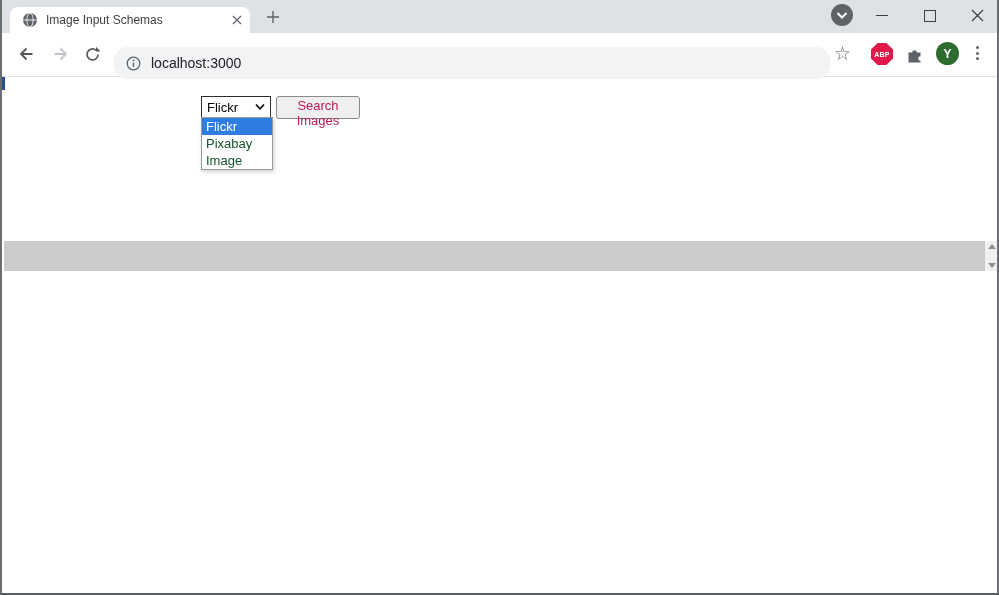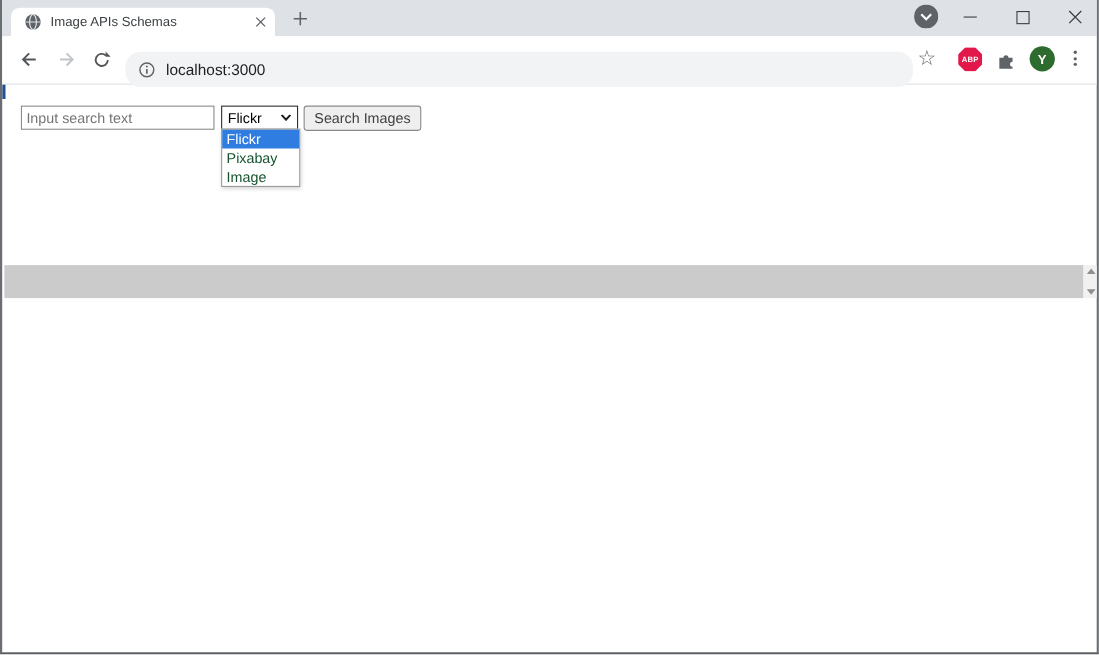--- a/index.html
+++ b/index.html
@@ -52,23 +52,23 @@
     border:1px solid #8b8b8b; font-family:"Liberation Sans",sans-serif; font-size:13px; padding:1px 4px; color:#000;
   }
   .search-input::placeholder { color:#757575; opacity:1; }
   .select {
     position:absolute; left:199px; top:96px; width:70px; height:22px; box-sizing:border-box;
     border:1px solid #2e2e2e; background:#fff; display:flex; align-items:center;
     padding:0 5px; font-size:13px; color:#000; cursor:default;
   }
   .select .sel-label { flex:1; }
   .search-btn {
-    position:absolute; left:274px; top:96px; width:107px; height:23px; box-sizing:border-box;
+    position:absolute; left:274px; top:96px; width:84px; height:23px; box-sizing:border-box;
     background:#efefef; border:1px solid #8a8a8a; border-radius:3px;
-    font-family:"Liberation Sans",sans-serif; font-size:13px; color:#404040;
+    font-family:"Liberation Sans",sans-serif; font-size:13px; color:#be185d;
   }
   .dropdown {
     position:absolute; left:199px; top:117px; width:70px; background:#fff;
     border:1px solid #9a9a9a; box-shadow:1px 2px 4px rgba(0,0,0,.18); z-index:5;
   }
   .dd-item { height:17px; line-height:17px; padding-left:4px; font-size:13px; color:#14532d; cursor:default; }
   .dd-item.selected { background:#2f7de1; color:#fff; }
   .gray-strip { position:absolute; left:2px; top:241px; width:981px; height:30px; background:#cbcbcb; }
   .mini-scrollbar {
     position:absolute; left:983px; top:241px; width:14px; height:30px; background:#f1f1f1;
@@ -84,21 +84,21 @@
 
   <div class="tabbar">
     <div class="tab">
       <span class="icon-btn">
         <svg width="16" height="16" viewBox="0 0 16 16">
             <circle cx="8" cy="8" r="7" fill="#5f6368"></circle>
             <ellipse cx="8" cy="8" rx="3.1" ry="6.9" fill="none" stroke="#dee1e6" stroke-width="1.1"></ellipse>
             <line x1="1.2" y1="8" x2="14.8" y2="8" stroke="#dee1e6" stroke-width="1.1"></line>
           </svg>
       </span>
-      <span class="tab-title">Image APIs Schemas</span>
+      <span class="tab-title">Image Input Schemas</span>
       <span class="icon-btn">
         <svg width="10" height="10" viewBox="0 0 10 10">
             <path d="M1 1 L9 9 M9 1 L1 9" stroke="#5f6368" stroke-width="1.2"></path>
           </svg>
       </span>
     </div>
     <span class="icon-btn newtab">
       <svg width="14" height="14" viewBox="0 0 14 14">
           <path d="M7 1 V13 M1 7 H13" stroke="#5f6368" stroke-width="1.4"></path>
         </svg>
@@ -159,21 +159,20 @@
     <span class="avatar">Y</span>
     <span class="menu-dots">
         <i></i>
         <i></i>
         <i></i>
       </span>
   </div>
 
   <div class="notch"></div>
 
-  <input class="search-input" type="text" placeholder="Input search text" style="">
 
   <div class="select">
     <span class="sel-label">Flickr</span>
     <span class="icon-btn">
       <svg width="10" height="6" viewBox="0 0 10 6">
           <path d="M1 0.5 L5 4.8 L9 0.5" stroke="#1a1a1a" stroke-width="1.8" fill="none"></path>
         </svg>
     </span>
   </div>
 

